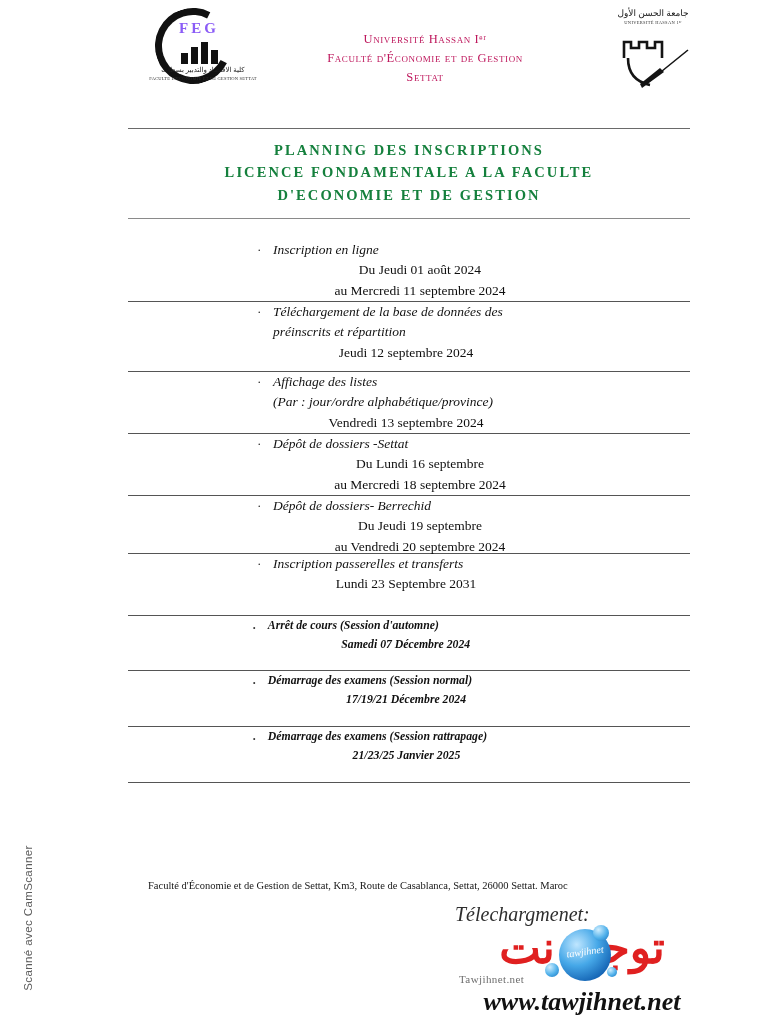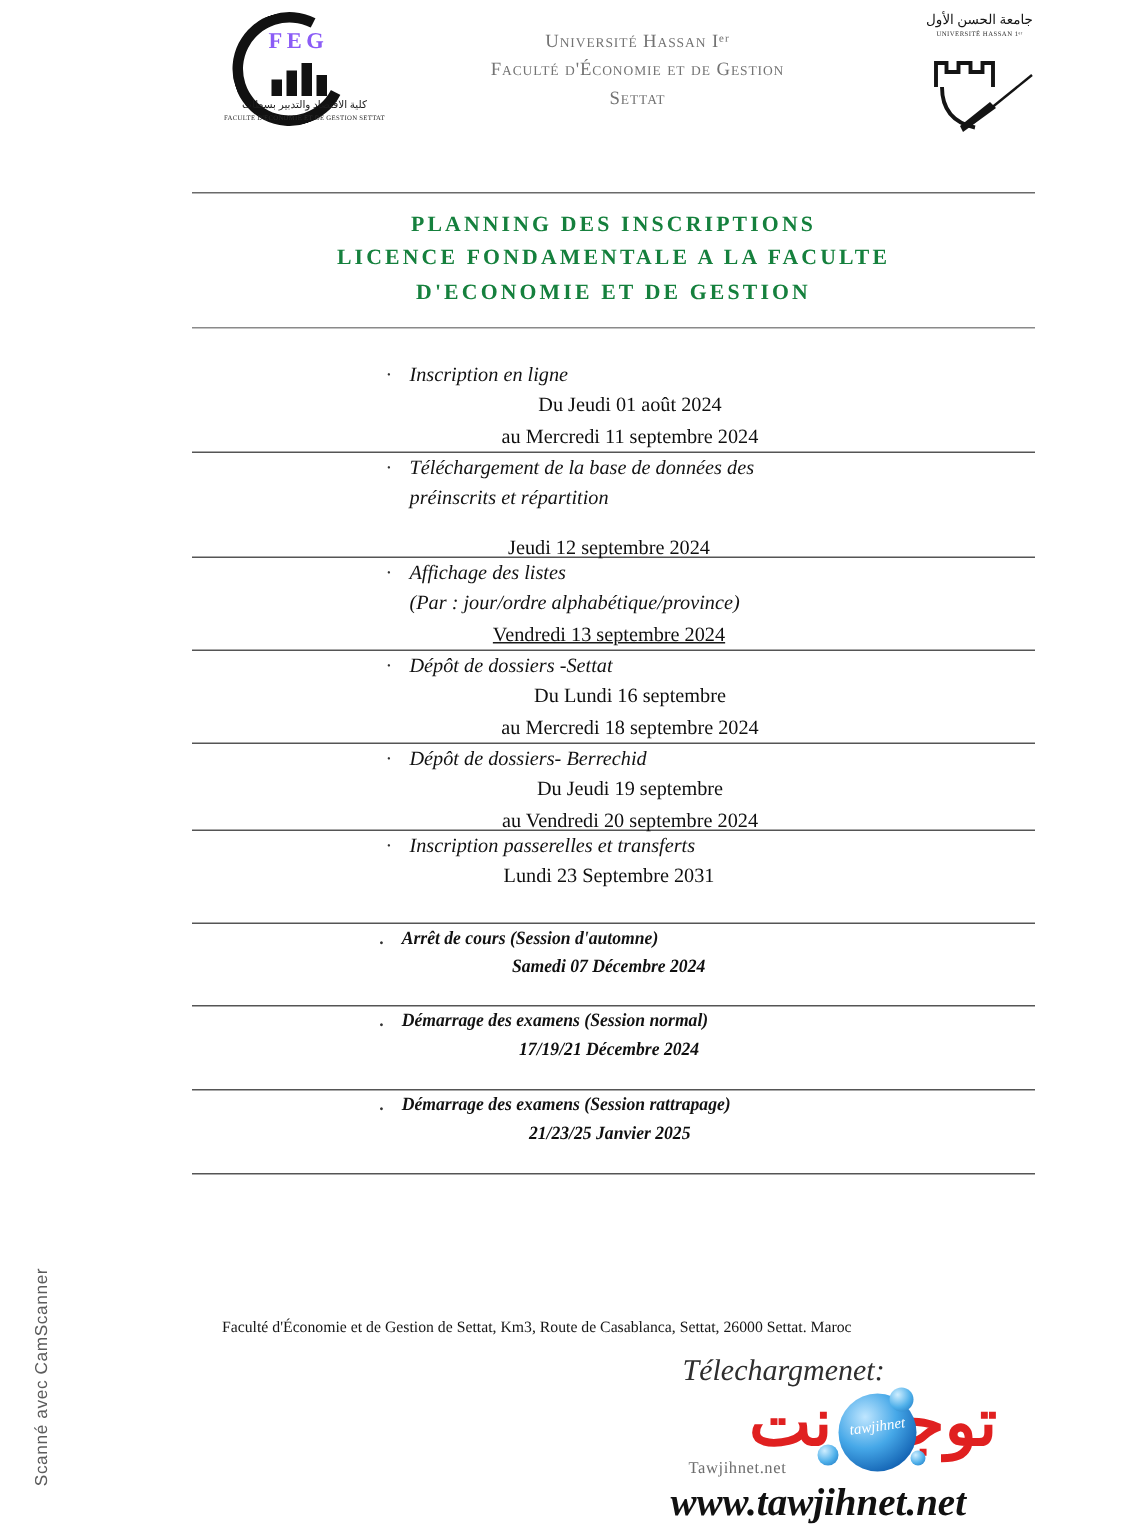--- a/index.html
+++ b/index.html
@@ -81,24 +81,24 @@
     width: 120px;
     text-align: center;
     font-size: 4.5px;
     color: #2b2b2b;
     letter-spacing: .2px;
     white-space: nowrap;
   }
 
   .univ-head {
     position: absolute;
-    left: 260px; top: 18px;
+    left: 260px; top: 30px;
     width: 330px;
     text-align: center;
-    color: #737373;
+    color: #be185d;
   }
   .univ-head div {
     font-variant: small-caps;
     font-family: "Liberation Serif", serif;
     letter-spacing: .6px;
     line-height: 1.5;
   }
   .univ-head .l1 { font-size: 12.5px; }
   .univ-head .l2 { font-size: 12.5px; }
   .univ-head .l3 { font-size: 12.5px; }
@@ -254,20 +254,21 @@
     position: absolute;
     left: 12px; top: 48px;
     font-size: 11px;
     color: #6e6e6e;
     letter-spacing: .4px;
   }
   .wm-url {
     position: absolute;
     left: 0; top: 62px;
     width: 270px;
+    text-align: center;
     font-family: "Liberation Serif", serif;
     font-style: italic;
     font-weight: bold;
     font-size: 26px;
     color: #111;
   }
 
   .camscanner {
     position: absolute;
     left: -52px; top: 912px;
@@ -324,25 +325,25 @@
     <div class="tline">PLANNING DES INSCRIPTIONS</div>
     <div class="tline">LICENCE FONDAMENTALE A LA FACULTE</div>
     <div class="tline">D'ECONOMIE ET DE GESTION</div>
   </div>
 
   <div class="schedule" id="schedule">
       <div class="srow align-left-date" style="height: 62px;">
         <div class="task"><span class="bullet">·</span><span class="txt"><span>Inscription en ligne</span></span></div>
         <div class="date"><span>Du Jeudi 01 août 2024</span><br><span>au Mercredi 11 septembre 2024</span></div>
       </div>
-      <div class="srow" style="height: 70px; gap: 12px;">
+      <div class="srow" style="height: 70px;">
         <div class="task"><span class="bullet">·</span><span class="txt"><span>Téléchargement de la base de données des</span><br><span>préinscrits et répartition</span></span></div>
         <div class="date"><span>Jeudi 12 septembre 2024</span></div>
       </div>
-      <div class="srow" style="height: 62px; text-decoration: underline;">
+      <div class="srow" style="height: 62px;">
         <div class="task"><span class="bullet">·</span><span class="txt"><span>Affichage des listes</span><br><span>(Par : jour/ordre alphabétique/province)</span></span></div>
         <div class="date"><span>Vendredi 13 septembre 2024</span></div>
       </div>
       <div class="srow align-left-date" style="height: 62px;">
         <div class="task"><span class="bullet">·</span><span class="txt"><span>Dépôt de dossiers -Settat</span></span></div>
         <div class="date"><span>Du Lundi 16 septembre</span><br><span>au Mercredi 18 septembre 2024</span></div>
       </div>
       <div class="srow align-left-date" style="height: 58px;">
         <div class="task"><span class="bullet">·</span><span class="txt"><span>Dépôt de dossiers- Berrechid</span></span></div>
         <div class="date"><span>Du Jeudi 19 septembre</span><br><span>au Vendredi 20 septembre 2024</span></div>

